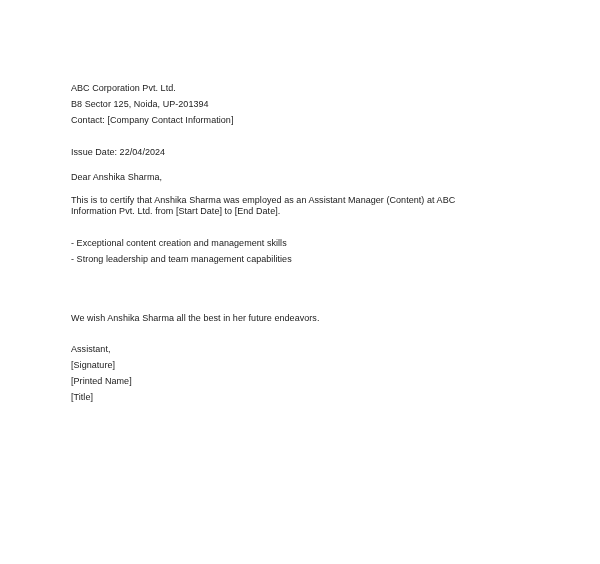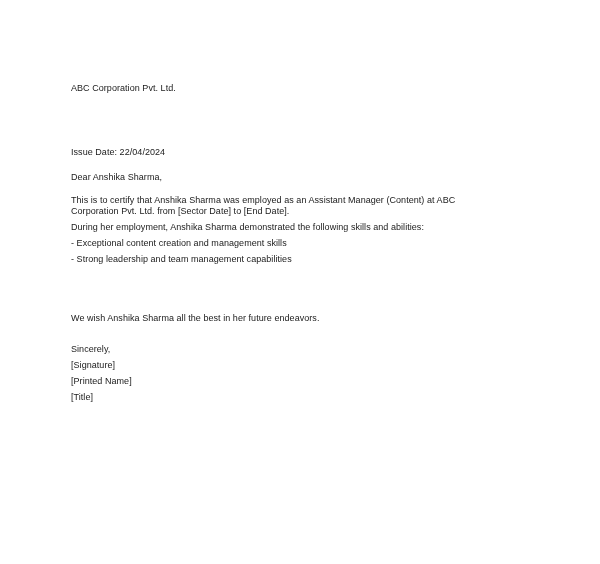--- a/index.html
+++ b/index.html
@@ -6,28 +6,29 @@
   body { width: 600px; height: 564px; position: relative; overflow: hidden;
          font-family: "Liberation Sans", sans-serif; color: #1a1a1a; font-size: 9px; }
   .page { position: absolute; left: 0; top: 0; width: 490px; height: 564px; background: #fff; }
   .line { position: absolute; left: 71px; white-space: nowrap; line-height: 11px; letter-spacing: 0.05px; }
 </style>
 </head>
 <body>
 
 <div class="page">
   <div class="line" style="top:83px">ABC Corporation Pvt. Ltd.</div>
+  <div class="line" style="top:99px">B8 Sector 125, Noida, UP-201394</div>
+  <div class="line" style="top:115px">Contact: [Company Contact Information]</div>
   <div class="line" style="top:147px">Issue Date: 22/04/2024</div>
 
   <div class="line" style="top:172px">Dear Anshika Sharma,</div>
   <div class="line" style="top:195px">This is to certify that Anshika Sharma was employed as an Assistant Manager (Content) at ABC</div>
-  <div class="line" style="top:206px">Corporation Pvt. Ltd. from [Sector Date] to [End Date].</div>
-  <div class="line" style="top:222px">During her employment, Anshika Sharma demonstrated the following skills and abilities:</div>
+  <div class="line" style="top:206px">Information Pvt. Ltd. from [Start Date] to [End Date].</div>
   <div class="line" style="top:254px">- Strong leadership and team management capabilities</div>
   <div class="line" style="top:238px">- Exceptional content creation and management skills</div>
 
   <div class="line" style="top:313px">We wish Anshika Sharma all the best in her future endeavors.</div>
 
-  <div class="line" style="top:344px">Sincerely,</div>
+  <div class="line" style="top:344px">Assistant,</div>
   <div class="line" style="top:360px">[Signature]</div>
   <div class="line" style="top:376px">[Printed Name]</div>
   <div class="line" style="top:392px">[Title]</div>
 </div>
 
 </body></html>

